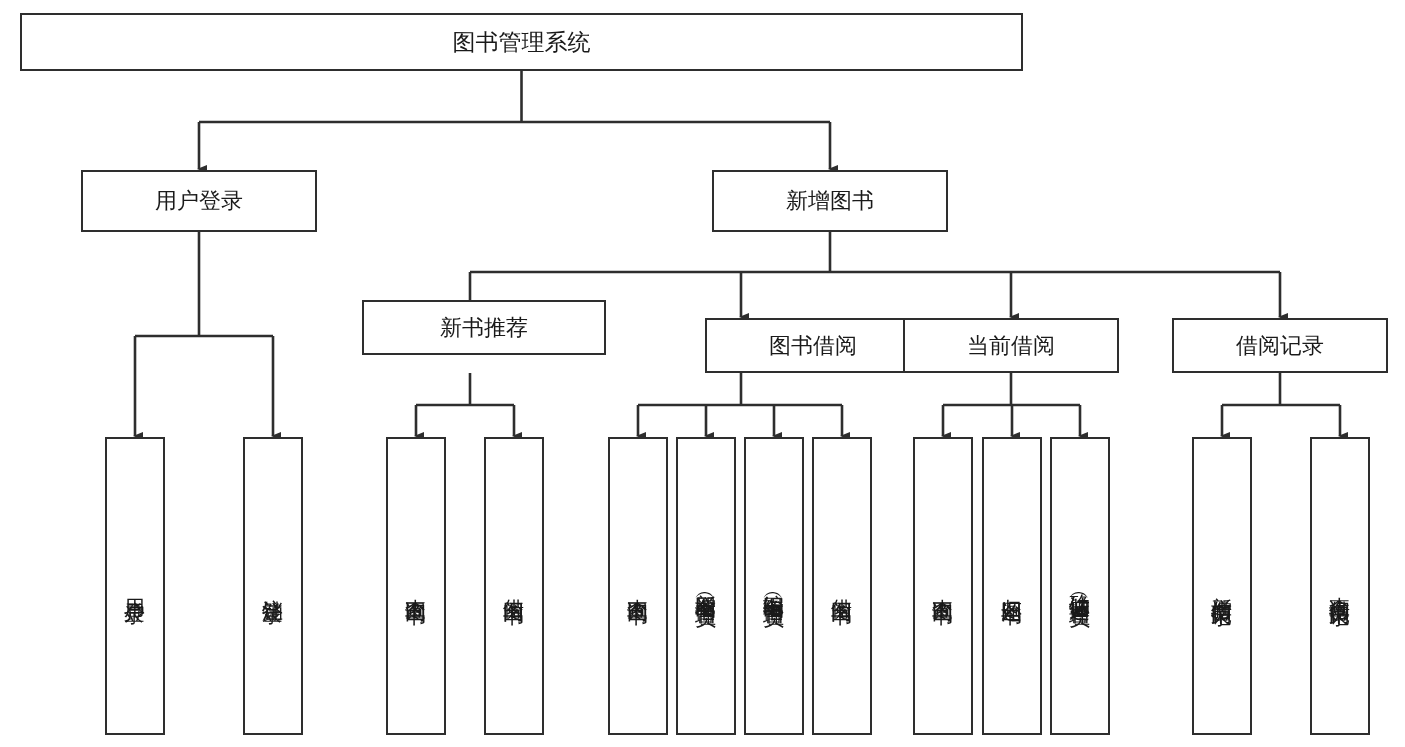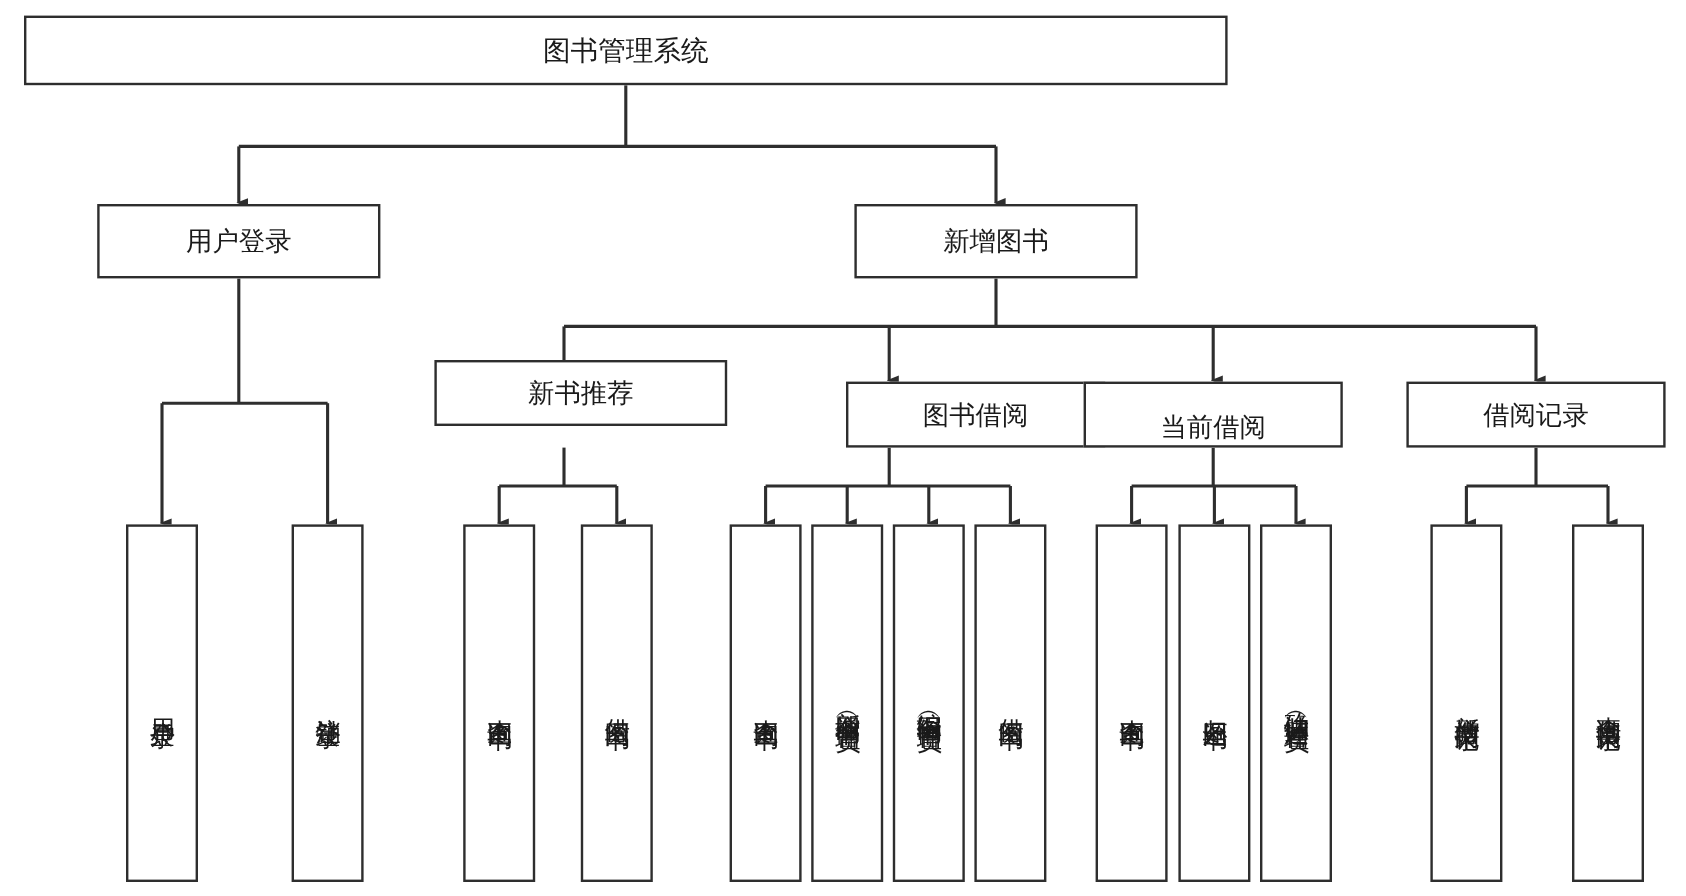--- a/index.html
+++ b/index.html
@@ -123,21 +123,21 @@
       </div>
       <div class="node horizontal lvl-two" style="left: 712px; top: 170px; width: 236px; height: 62px; border-color: rgb(46, 46, 46); color: rgb(26, 26, 26);">
         <span class="node-label">新增图书</span>
       </div>
       <div class="node horizontal lvl-three" style="left: 362px; top: 300px; width: 244px; height: 55px; border-color: rgb(46, 46, 46); color: rgb(26, 26, 26);">
         <span class="node-label">新书推荐</span>
       </div>
       <div class="node horizontal lvl-three" style="left: 665px; top: 318px; width: 216px; height: 55px; border-color: rgb(46, 46, 46); color: rgb(26, 26, 26); margin-left: 40px;">
         <span class="node-label">图书借阅</span>
       </div>
-      <div class="node horizontal lvl-three" style="left: 903px; top: 318px; width: 216px; height: 55px; border-color: rgb(46, 46, 46); color: rgb(26, 26, 26); align-items: flex-end;">
+      <div class="node horizontal lvl-three" style="left: 903px; top: 318px; width: 216px; height: 55px; border-color: rgb(46, 46, 46); color: rgb(26, 26, 26);">
         <span class="node-label">当前借阅</span>
       </div>
       <div class="node horizontal lvl-three" style="left: 1172px; top: 318px; width: 216px; height: 55px; border-color: rgb(46, 46, 46); color: rgb(26, 26, 26);">
         <span class="node-label">借阅记录</span>
       </div>
       <div class="node vertical lvl-leaf" style="left: 105px; top: 437px; width: 60px; height: 298px; border-color: rgb(46, 46, 46); color: rgb(26, 26, 26);">
         <span class="node-label">用户登录</span>
       </div>
       <div class="node vertical lvl-leaf" style="left: 243px; top: 437px; width: 60px; height: 298px; border-color: rgb(46, 46, 46); color: rgb(26, 26, 26);">
         <span class="node-label">注销登录</span>

